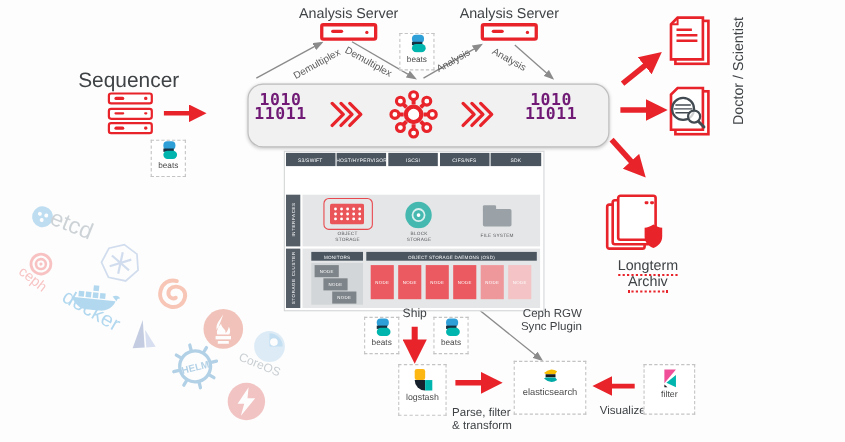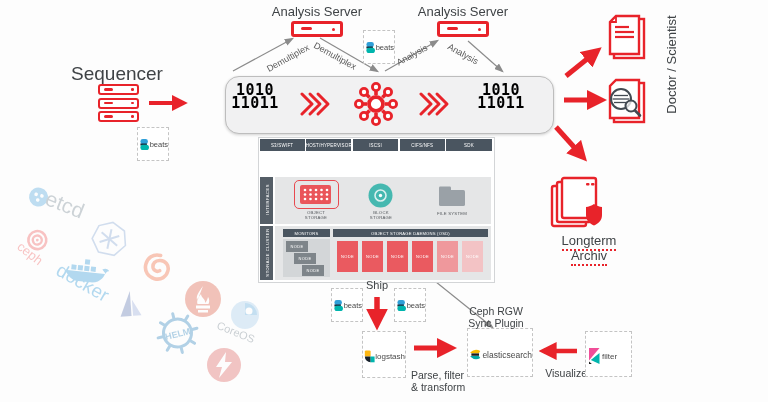--- a/index.html
+++ b/index.html
@@ -4,32 +4,32 @@
 <style>
   html,body{margin:0;padding:0;background:#ffffff;}
   .stage{position:relative;width:768px;height:402px;background:#fdfdfd;overflow:hidden;
          font-family:"Liberation Sans",sans-serif;color:#3c4043;}
   .abs{position:absolute;}
   .lbl{color:#3f4346;}
   .ctr{text-align:center;}
   
   .pipe-box{left:225px;top:76px;width:327px;height:56px;background:#f1f1f2;
             border:1px solid #bdbdbd;border-radius:14px;box-shadow:0 1px 3px rgba(0,0,0,.18);}
-  .binary{width:48px;color:#000000;font-family:"DejaVu Sans Mono",monospace;
+  .binary{width:48px;color:#701a75;font-family:"DejaVu Sans Mono",monospace;
           font-weight:bold;font-size:15px;line-height:13px;text-align:center;letter-spacing:.5px;}
   
   .server{background:#fff;border:3px solid #e8232a;border-radius:3px;width:46px;height:10px;}
   .server .dash{position:absolute;left:7px;top:3px;width:11px;height:3px;background:#e8232a;border-radius:2px;}
   .server .dot{position:absolute;right:5px;top:3.5px;width:3px;height:3px;background:#e8232a;border-radius:50%;}
   .seqrow{position:relative;background:#fff;border:2.5px solid #e8232a;border-radius:3px;
           width:37px;height:7px;margin-bottom:2.5px;}
   .seqrow .dash{position:absolute;left:4px;top:2px;width:9px;height:2.5px;background:#e8232a;border-radius:2px;}
   .seqrow .dot{position:absolute;right:3px;top:2.2px;width:2.6px;height:2.6px;background:#e8232a;border-radius:50%;}
   
-  .ebox{border:1px dashed #c4c4c4;background:#fff;display:flex;flex-direction:row;
+  .ebox{border:1px dashed #c4c4c4;background:#fff;display:flex;flex-direction:column;
         align-items:center;justify-content:flex-start;}
   .ebox .elabel{font-size:7.5px;color:#4a4a4a;margin-top:1px;}
   
   .ceph-outer{left:258px;top:137px;width:235px;height:144px;background:#fff;border:1px solid #d3d5d7;}
   .hdr-row{left:259.5px;top:139px;width:232px;height:12px;display:flex;gap:1.5px;}
   .hdr-cell{flex:1;background:#4a5560;color:#fff;font-size:4.5px;letter-spacing:.2px;
             display:flex;align-items:center;justify-content:center;overflow:hidden;white-space:nowrap;}
   .sidebar{background:#555e67;}
   .vlabel{position:absolute;transform:rotate(-90deg);white-space:nowrap;color:#fff;
           font-size:4px;letter-spacing:.6px;text-align:center;}
@@ -434,18 +434,18 @@
 
   <div class="abs ebox" style="left:585px;top:331px;width:45px;height:41px;padding-top:3px;">
     <svg width="16" height="18" viewBox="0 0 16 18">
       <polygon points="3,1 13.5,1 3,13.5" fill="#f04e98"></polygon>
       <polygon points="3,14.5 3,17 5.8,17" fill="#1c1c1c"></polygon>
       <polygon points="4.8,13 13.5,17 13.5,6" fill="#00b5ad"></polygon>
     </svg>
     <div class="elabel" style="font-size:8px;">filter</div>
   </div>
 
-  <div class="abs ctr lbl" style="left:463px;top:305px;width:66px;font-size:10.5px;line-height:1.15;">
+  <div class="abs ctr lbl" style="left:463px;top:279px;width:66px;font-size:10.5px;line-height:1.15;text-align:right;">
     <div>Ceph RGW</div>
     <div>Sync Plugin</div>
   </div>
 
 </div>
 
 </body></html>

